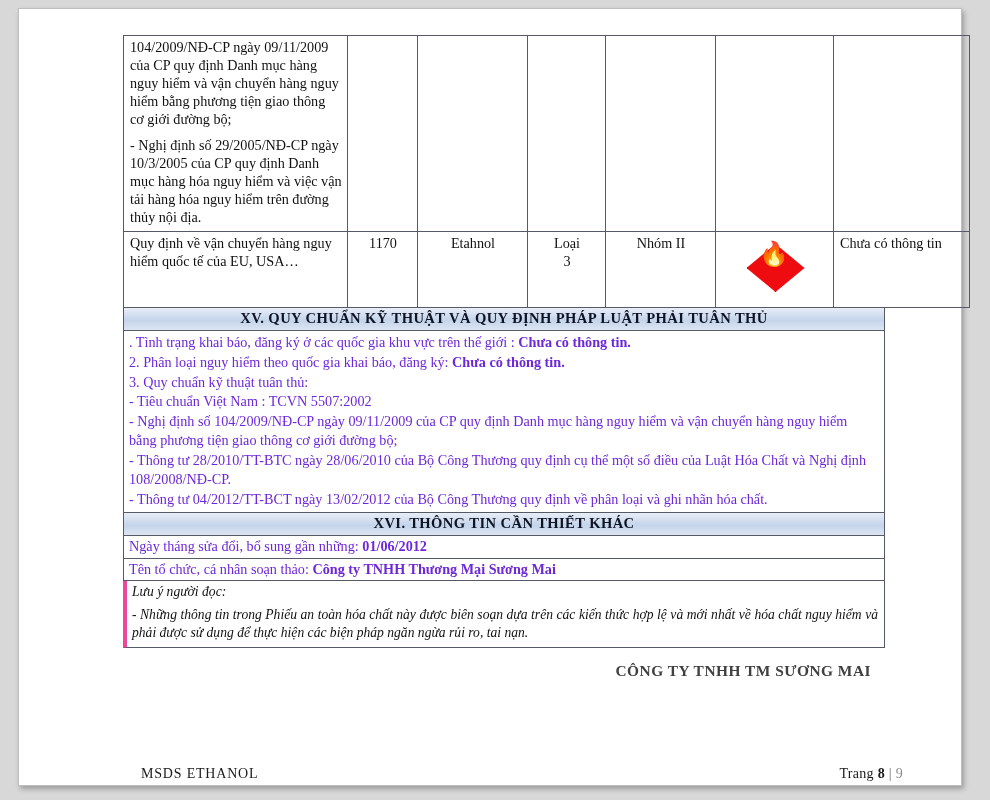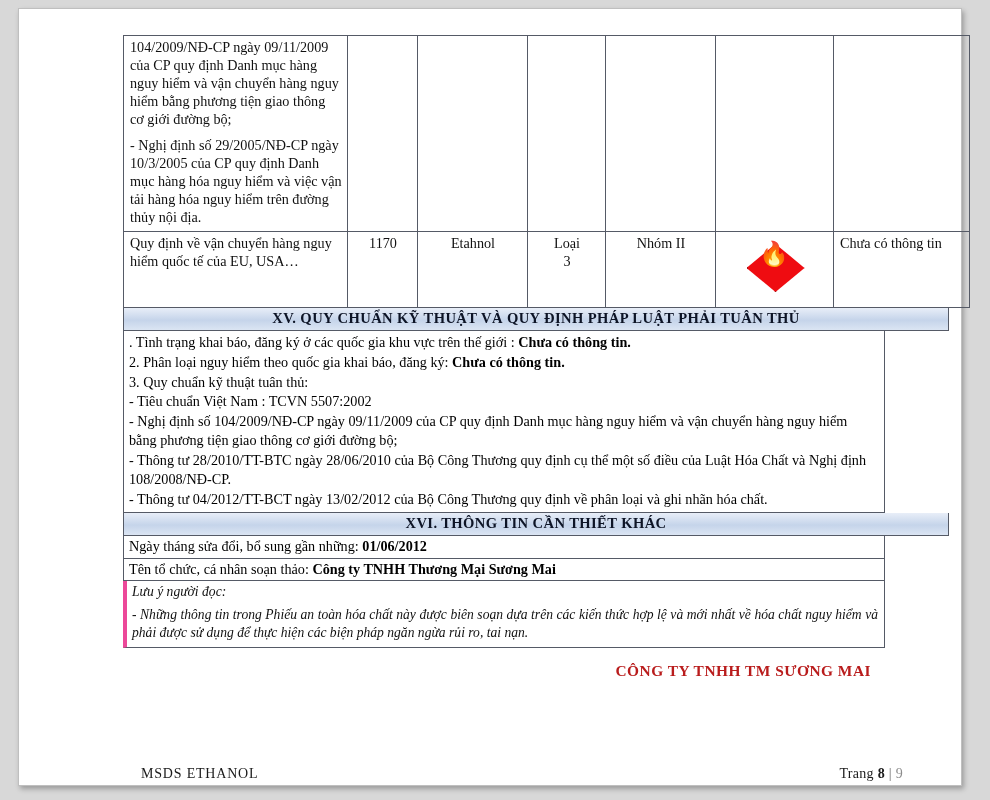--- a/index.html
+++ b/index.html
@@ -86,21 +86,21 @@
     width: 66px;
     text-align: center;
     font-size: 24px;
     line-height: 1;
     color: #121212;
     z-index: 3;
   }
 
   
   .section-band {
-    width: 826px;
+    width: 762px;
     box-sizing: border-box;
     border-left: 1px solid #555a66;
     border-right: 1px solid #555a66;
     border-bottom: 1px solid #555a66;
     background: linear-gradient(to bottom, #e8eef8 0%, #c5d4ea 55%, #dbe5f3 100%);
     text-align: center;
     font-weight: bold;
     font-size: 14.6px;
     letter-spacing: 0.4px;
     padding: 2px 4px 3px 4px;
@@ -110,21 +110,21 @@
   
   .text-block {
     width: 762px;
     box-sizing: border-box;
     border-left: 1px solid #555a66;
     border-right: 1px solid #555a66;
     border-bottom: 1px solid #555a66;
     padding: 2px 6px 3px 5px;
     font-size: 14.2px;
     line-height: 1.33;
-    color: #000000;
+    color: #6d28d9;
   }
   .text-block.tight { padding-top: 1px; padding-bottom: 2px; }
   .text-block b { font-weight: bold; }
 
   .block-line { margin: 0; }
   .block-line + .block-line { margin-top: 1px; }
   .spaced-line { margin-top: 7px; }
 
   .note-block {
     width: 762px;
@@ -145,21 +145,21 @@
   
   .signature-line {
     width: 762px;
     text-align: right;
     font-weight: bold;
     font-size: 15.4px;
     letter-spacing: 0.5px;
     margin-top: 14px;
     padding-right: 14px;
     box-sizing: border-box;
-    color: #b91c1c;
+    color: #404040;
   }
 
   .footer-row {
     position: absolute;
     left: 104px;
     top: 757px;
     width: 780px;
     display: flex;
     justify-content: space-between;
     align-items: baseline;

